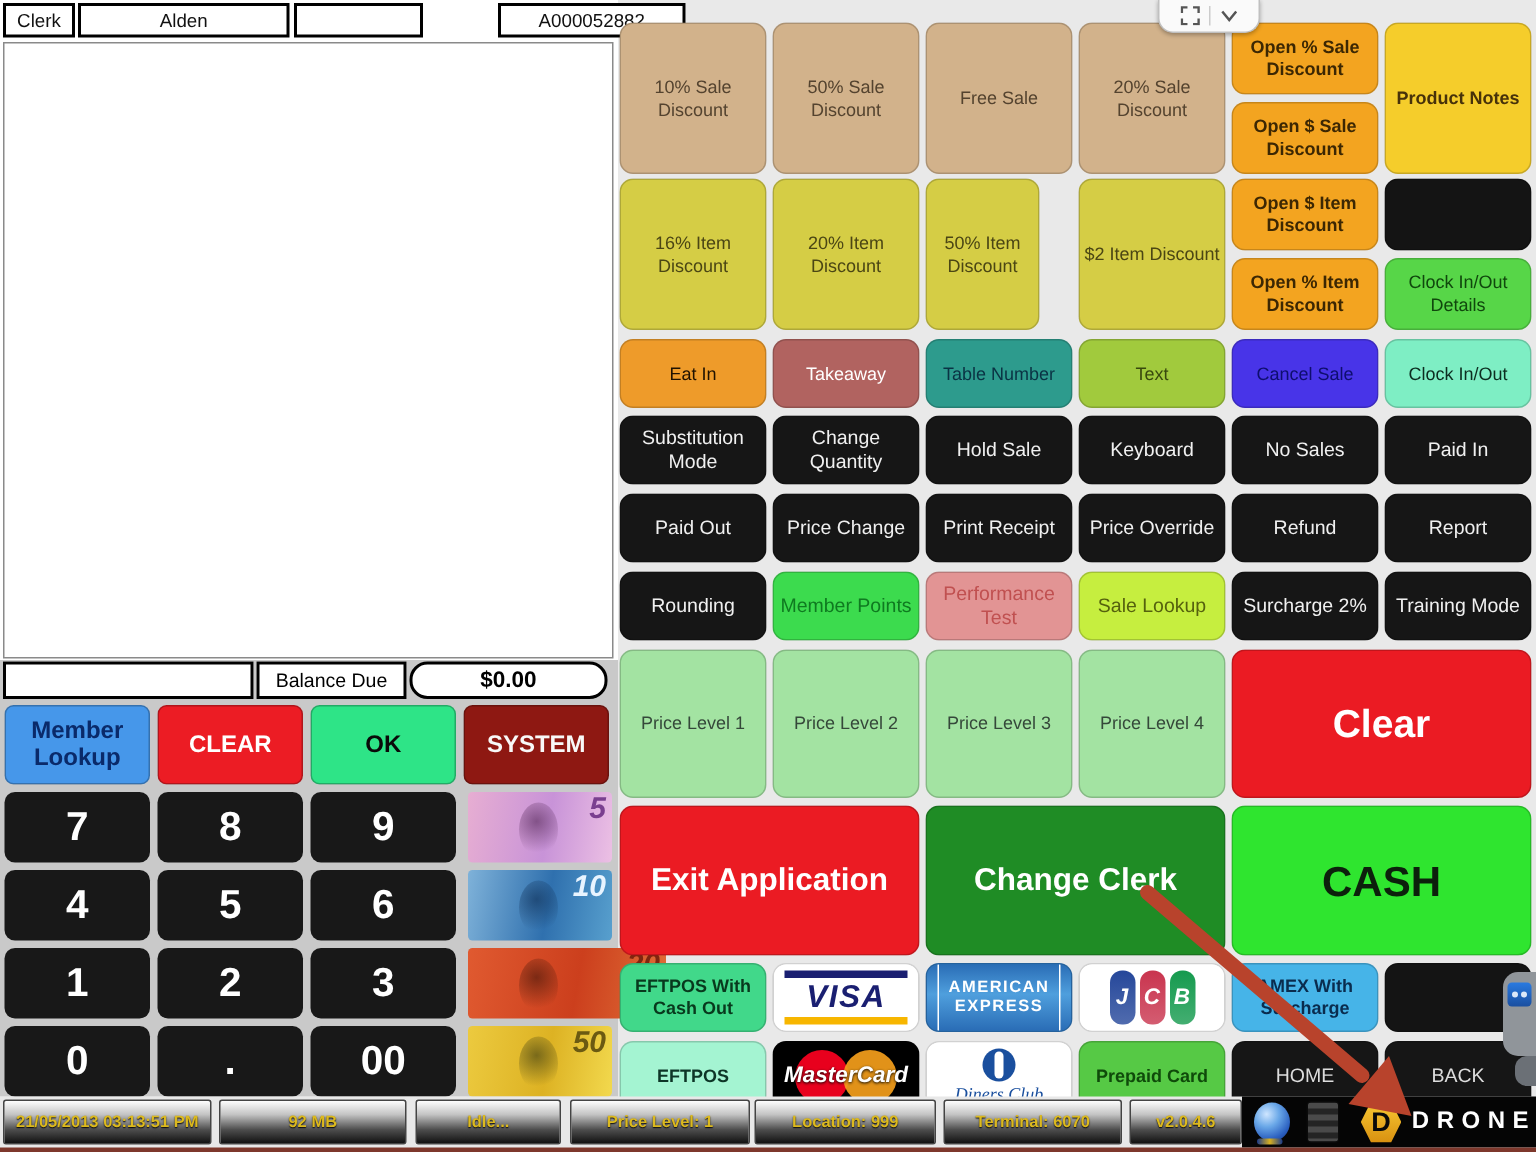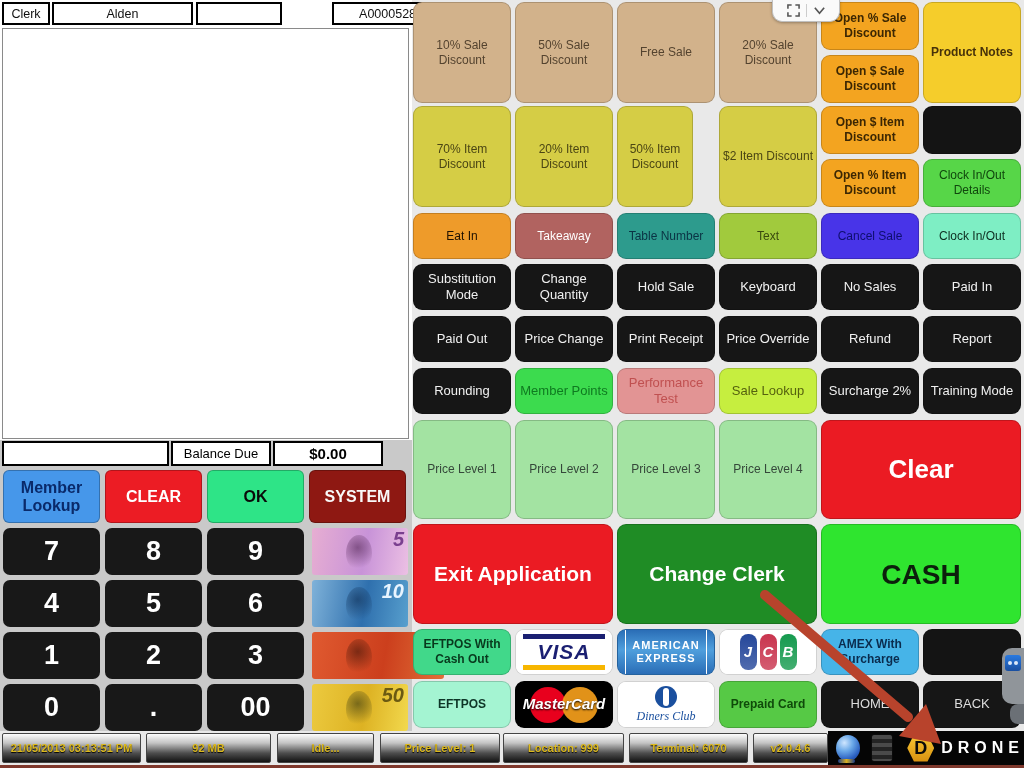--- a/index.html
+++ b/index.html
@@ -21,21 +21,21 @@
         border:1px solid rgba(0,0,0,.25);box-sizing:border-box;}
   .npad{position:absolute;background:#181818;color:#fff;border-radius:7px;display:flex;
         align-items:center;justify-content:center;font-size:27px;font-weight:bold;}
   .note{position:absolute;left:312px;width:96px;height:47px;border-radius:3px;overflow:hidden;}
   .note .num{position:absolute;right:4px;top:0px;font-size:20px;font-weight:bold;font-style:italic;}
   .note .portrait{position:absolute;left:34px;top:7px;width:26px;height:36px;border-radius:50%;
         opacity:.75;}
   
   .kbtn{position:absolute;border-radius:9px;display:flex;align-items:center;justify-content:center;
         text-align:center;box-sizing:border-box;padding:2px;line-height:1.25;
-        border:1px solid rgba(0,0,0,.18);}
+        border:1px solid rgba(0,0,0,.18);margin-top:13px;}
   .card{width:100%;height:100%;border-radius:8px;overflow:hidden;display:flex;align-items:center;
         justify-content:center;position:relative;}
   .visa{background:#fff;flex-direction:column;justify-content:space-between;padding:4px 7px;box-sizing:border-box;}
   .visa .band{width:100%;height:7px;}
   .visa .word{font-size:21px;font-weight:bold;font-style:italic;letter-spacing:1px;}
   .amex{flex-direction:column;}
   .amex .frame{border:1px solid #fff;padding:20px 6px;text-align:center;color:#fff;
         font-weight:bold;font-size:11px;letter-spacing:1px;line-height:1.15;}
   .jcb{background:#fff;gap:3px;}
   .stripe{width:17px;height:36px;border-radius:8px;color:#fff;font-weight:bold;font-style:italic;
@@ -92,21 +92,21 @@
 
 <div class="hbox" style="left:2px;width:48px;">Clerk</div>
 <div class="hbox" style="left:52px;width:141px;">Alden</div>
 <div class="hbox" style="left:196px;width:86px;"></div>
 <div class="hbox" style="left:284px;width:125px;margin-left:48px;">A000052882</div>
 
 <div id="receipt"></div>
 
 <div class="bbox" style="left:2px;width:167px;"></div>
 <div class="bbox" style="left:171px;width:100px;">Balance Due</div>
-<div class="bbox" id="balance-amount" style="left:273px;width:110px;">$0.00</div>
+<div class="bbox" id="balance-amount" style="left:273px;width:132px;border-radius:12px;">$0.00</div>
 
 <div id="action-row">
     <div class="fbtn" style="left: 3px; width: 97px; background: rgb(70, 151, 234); color: rgb(10, 42, 106);">Member Lookup</div>
     <div class="fbtn" style="left: 105px; width: 97px; background: rgb(236, 28, 36); color: rgb(255, 255, 255);">CLEAR</div>
     <div class="fbtn" style="left: 207px; width: 97px; background: rgb(46, 228, 135); color: rgb(10, 10, 10);">OK</div>
     <div class="fbtn" style="left: 309px; width: 97px; background: rgb(142, 24, 18); color: rgb(248, 248, 248);">SYSTEM</div>
   </div>
 <div id="numpad">
     <div class="npad" style="left: 3px; top: 528px; width: 97px; height: 47px;">7</div>
     <div class="npad" style="left: 105px; top: 528px; width: 97px; height: 47px;">8</div>
@@ -140,21 +140,21 @@
     </div>
   </div>
 <div id="keypad">
     <div class="kbtn" style="left: 413px; top: 2px; width: 98px; height: 101px; background: rgb(210, 178, 139); color: rgb(84, 67, 47); font-size: 12px;">10% Sale Discount</div>
     <div class="kbtn" style="left: 515px; top: 2px; width: 98px; height: 101px; background: rgb(210, 178, 139); color: rgb(84, 67, 47); font-size: 12px;">50% Sale Discount</div>
     <div class="kbtn" style="left: 617px; top: 2px; width: 98px; height: 101px; background: rgb(210, 178, 139); color: rgb(84, 67, 47); font-size: 12px;">Free Sale</div>
     <div class="kbtn" style="left: 719px; top: 2px; width: 98px; height: 101px; background: rgb(210, 178, 139); color: rgb(84, 67, 47); font-size: 12px;">20% Sale Discount</div>
     <div class="kbtn" style="left: 821px; top: 2px; width: 98px; height: 48px; background: rgb(243, 164, 32); color: rgb(60, 39, 3); font-size: 12px; font-weight: bold;">Open % Sale Discount</div>
     <div class="kbtn" style="left: 821px; top: 55px; width: 98px; height: 48px; background: rgb(243, 164, 32); color: rgb(60, 39, 3); font-size: 12px; font-weight: bold;">Open $ Sale Discount</div>
     <div class="kbtn" style="left: 923px; top: 2px; width: 98px; height: 101px; background: rgb(245, 205, 43); color: rgb(71, 50, 10); font-size: 12px; font-weight: bold;">Product Notes</div>
-    <div class="kbtn" style="left: 413px; top: 106px; width: 98px; height: 101px; background: rgb(213, 205, 69); color: rgb(75, 70, 20); font-size: 12px;">70% Item Discount</div>
+    <div class="kbtn" style="left: 413px; top: 106px; width: 98px; height: 101px; background: rgb(213, 205, 69); color: rgb(75, 70, 20); font-size: 12px;">16% Item Discount</div>
     <div class="kbtn" style="left: 515px; top: 106px; width: 98px; height: 101px; background: rgb(213, 205, 69); color: rgb(75, 70, 20); font-size: 12px;">20% Item Discount</div>
     <div class="kbtn" style="left: 617px; top: 106px; width: 76px; height: 101px; background: rgb(213, 205, 69); color: rgb(75, 70, 20); font-size: 12px;">50% Item Discount</div>
     <div class="kbtn" style="left: 719px; top: 106px; width: 98px; height: 101px; background: rgb(213, 205, 69); color: rgb(75, 70, 20); font-size: 12px;">$2 Item Discount</div>
     <div class="kbtn" style="left: 821px; top: 106px; width: 98px; height: 48px; background: rgb(243, 164, 32); color: rgb(60, 39, 3); font-size: 12px; font-weight: bold;">Open $ Item Discount</div>
     <div class="kbtn" style="left: 821px; top: 159px; width: 98px; height: 48px; background: rgb(243, 164, 32); color: rgb(60, 39, 3); font-size: 12px; font-weight: bold;">Open % Item Discount</div>
     <div class="kbtn" style="left: 923px; top: 106px; width: 98px; height: 48px; background: rgb(20, 20, 20); color: rgb(255, 255, 255); font-size: 12px;"></div>
     <div class="kbtn" style="left: 923px; top: 159px; width: 98px; height: 48px; background: rgb(87, 214, 72); color: rgb(16, 71, 13); font-size: 12px;">Clock In/Out Details</div>
     <div class="kbtn" style="left: 413px; top: 213px; width: 98px; height: 46px; background: rgb(238, 155, 42); color: rgb(32, 18, 0); font-size: 12px;">Eat In</div>
     <div class="kbtn" style="left: 515px; top: 213px; width: 98px; height: 46px; background: rgb(177, 99, 96); color: rgb(255, 255, 255); font-size: 12px;">Takeaway</div>
     <div class="kbtn" style="left: 617px; top: 213px; width: 98px; height: 46px; background: rgb(45, 155, 141); color: rgb(10, 51, 68); font-size: 12px;">Table Number</div>

